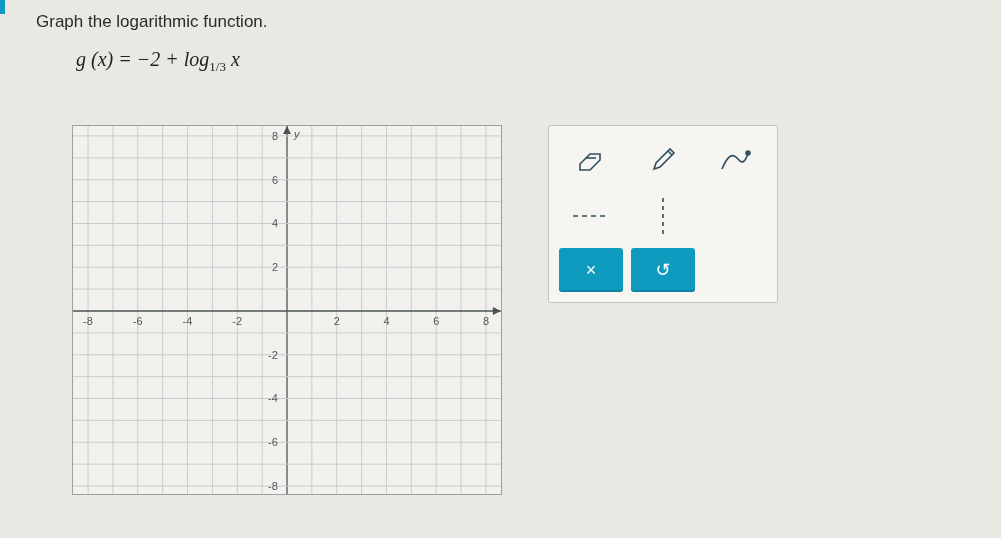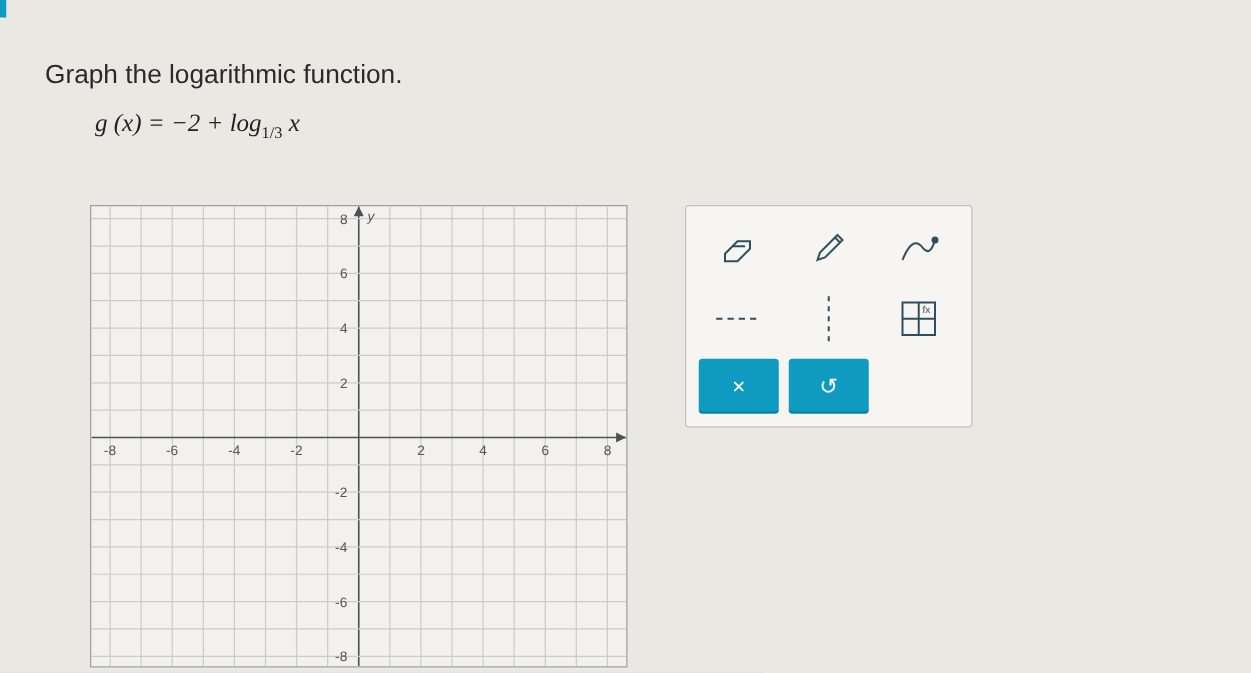--- a/index.html
+++ b/index.html
@@ -20,21 +20,21 @@
   .accent-bar {
     position: absolute;
     left: 0; top: 0;
     width: 5px; height: 14px;
     background: #0f9abf;
   }
   .prompt-block {
     padding: 4px 12px 10px 36px;
     color: #2a2a2a;
   }
-  .prompt-line1 { font-size: 21px; margin-bottom: 14px; margin-top: 36px; }
+  .prompt-line1 { font-size: 17px; margin-bottom: 14px; }
   .formula {
     font-family: Georgia, 'Times New Roman', serif;
     font-size: 20px;
     font-style: italic;
     margin: 16px 0 14px 40px;
     color: #222;
   }
   .formula .sub { font-size: 13px; font-style: normal; vertical-align: sub; }
   .prompt-line2 { font-size: 17px; }
   .asymptote-word { color: #1a8a46; text-decoration: underline dotted; }
@@ -201,28 +201,20 @@
       <div class="tool" title="horizontal-asymptote">
         <svg width="40" height="20" viewBox="0 0 40 20">
           <line x1="2" y1="10" x2="38" y2="10" stroke-dasharray="5 4"></line>
         </svg>
       </div>
       <div class="tool" title="vertical-asymptote">
         <svg width="20" height="40" viewBox="0 0 20 40">
           <line x1="10" y1="2" x2="10" y2="38" stroke-dasharray="4 4"></line>
         </svg>
       </div>
-      <div class="tool" title="graph-a-function">
-        <svg width="34" height="34" viewBox="0 0 34 34">
-          <rect x="4" y="4" width="26" height="26"></rect>
-          <line x1="4" y1="17" x2="30" y2="17"></line>
-          <line x1="17" y1="4" x2="17" y2="30"></line>
-          <text x="20" y="12" font-size="8" fill="#2f4f5e" stroke="none">fx</text>
-        </svg>
-      </div>
       <div class="action-btn row3a">
         <span>×</span>
       </div>
       <div class="action-btn row3b" style="grid-column:2;">
         <span>↺</span>
       </div>
     </div>
 
   </div>
 </div>

